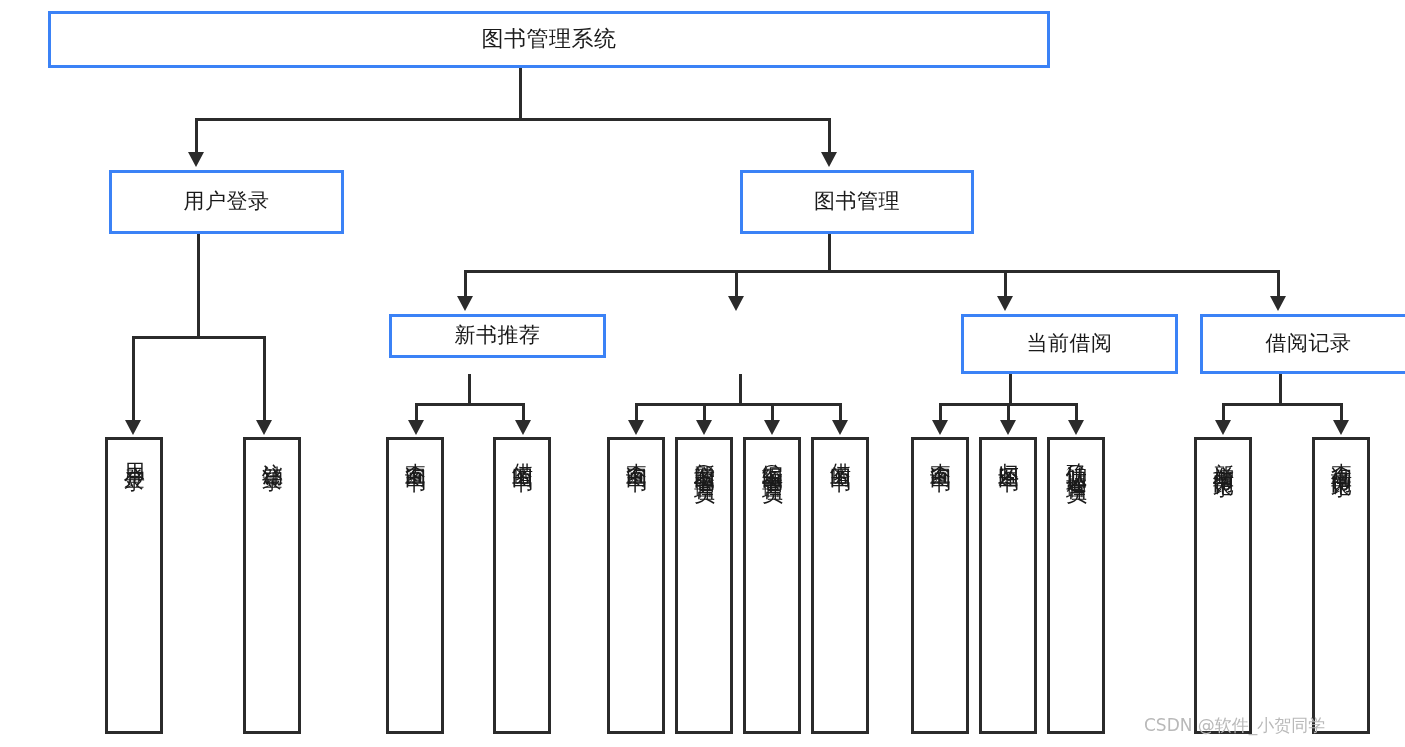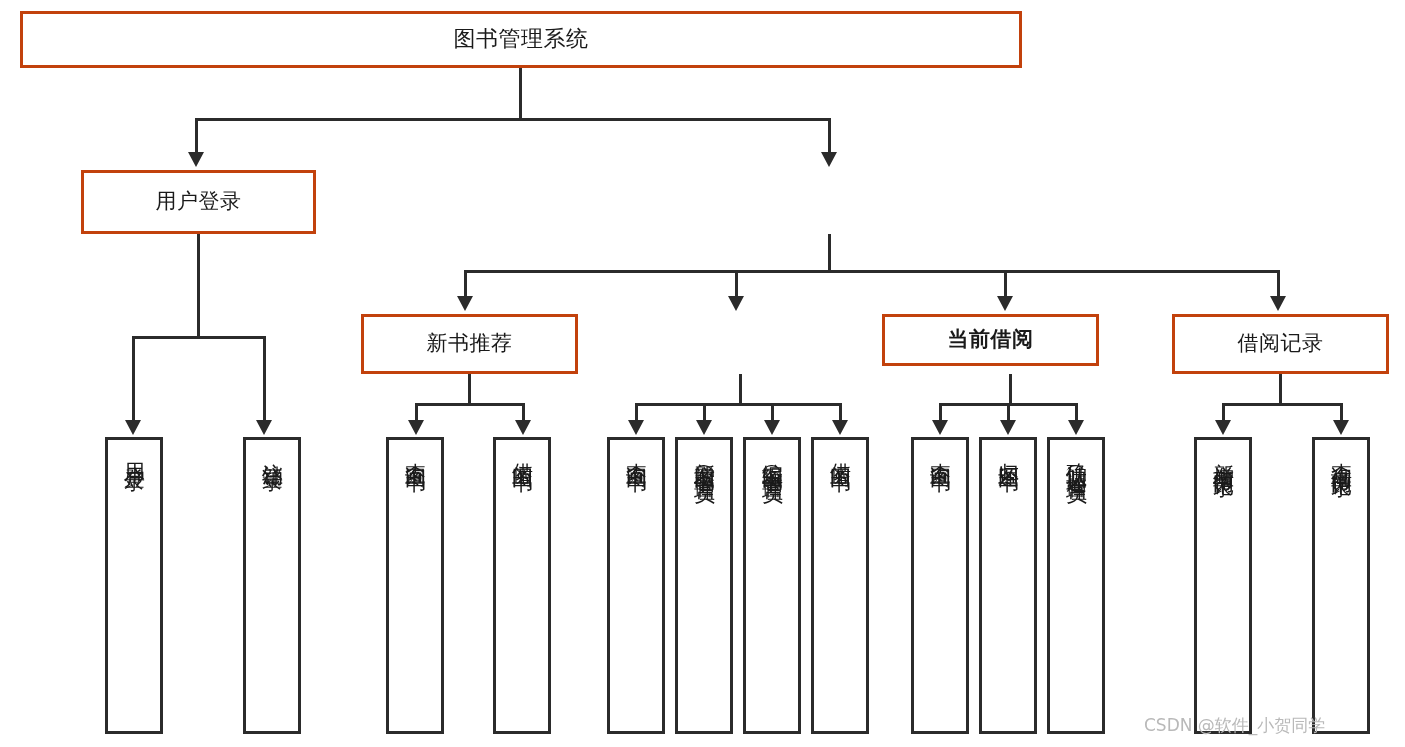--- a/index.html
+++ b/index.html
@@ -12,25 +12,26 @@
     width: 1405px;
     height: 747px;
     background: #ffffff;
     font-family: "DejaVu Sans", "Liberation Sans", sans-serif;
     overflow: hidden;
   }
   
   .node {
     position: absolute;
     box-sizing: border-box;
-    border: 3px solid #c2410c;
+    border: 3px solid #3b82f6;
     background: #ffffff;
     display: flex;
     align-items: center;
     justify-content: center;
+    margin-left: 28px;
   }
   .node-label {
     font-size: 21px;
     color: #1a1a1a;
     line-height: 1.2;
     letter-spacing: 0.5px;
     white-space: nowrap;
   }
   .node.root .node-label { font-size: 22px; }
 
@@ -99,43 +100,46 @@
 
   <div class="vline" style="left:195px; top:118px; width:3px; height:37px;"></div>
   <div class="arrow" style="left:188px; top:152px;"></div>
   <div class="vline" style="left:828px; top:118px; width:3px; height:37px;"></div>
   <div class="arrow" style="left:821px; top:152px;"></div>
 
   <div class="node" style="left:81px; top:170px; width:235px; height:64px;">
     <span class="node-label">用户登录</span>
   </div>
 
+  <div class="node" style="left:712px; top:170px; width:234px; height:64px;">
+    <span class="node-label">图书管理</span>
+  </div>
 
   <div class="vline" style="left:197px; top:234px; width:3px; height:104px;"></div>
   <div class="hline" style="left:132px; top:336px; width:134px; height:3px;"></div>
   <div class="vline" style="left:132px; top:336px; width:3px; height:86px;"></div>
   <div class="arrow" style="left:125px; top:420px;"></div>
   <div class="vline" style="left:263px; top:336px; width:3px; height:86px;"></div>
   <div class="arrow" style="left:256px; top:420px;"></div>
 
   <div class="vline" style="left:828px; top:234px; width:3px; height:38px;"></div>
   <div class="hline" style="left:464px; top:270px; width:816px; height:3px;"></div>
   <div class="vline" style="left:464px; top:270px; width:3px; height:28px;"></div>
   <div class="arrow" style="left:457px; top:296px;"></div>
   <div class="vline" style="left:735px; top:270px; width:3px; height:28px;"></div>
   <div class="arrow" style="left:728px; top:296px;"></div>
   <div class="vline" style="left:1004px; top:270px; width:3px; height:28px;"></div>
   <div class="arrow" style="left:997px; top:296px;"></div>
   <div class="vline" style="left:1277px; top:270px; width:3px; height:28px;"></div>
   <div class="arrow" style="left:1270px; top:296px;"></div>
 
-  <div class="node" style="left:361px; top:314px; width:217px; height:60px;">
+  <div class="node" style="left:361px; top:314px; width:217px; height:44px;">
     <span class="node-label">新书推荐</span>
   </div>
-  <div class="node" style="left:882px; top:314px; width:217px; height:52px;font-weight:bold;">
+  <div class="node" style="left:933px; top:314px; width:217px; height:60px;">
     <span class="node-label">当前借阅</span>
   </div>
   <div class="node" style="left:1172px; top:314px; width:217px; height:60px;">
     <span class="node-label">借阅记录</span>
   </div>
 
   <div class="vline" style="left:468px; top:374px; width:3px; height:31px;"></div>
   <div class="hline" style="left:415px; top:403px; width:110px; height:3px;"></div>
   <div class="vline" style="left:415px; top:403px; width:3px; height:19px;"></div>
   <div class="arrow" style="left:408px; top:420px;"></div>

